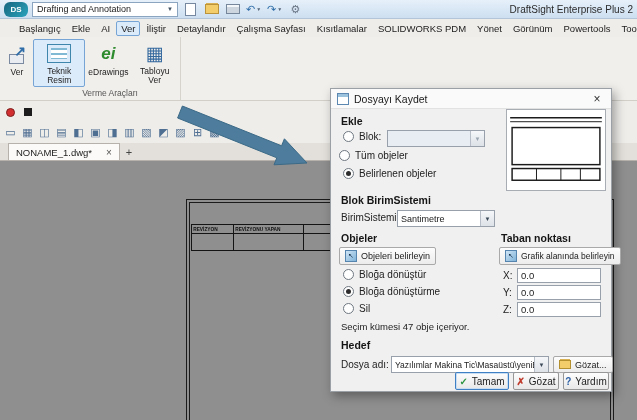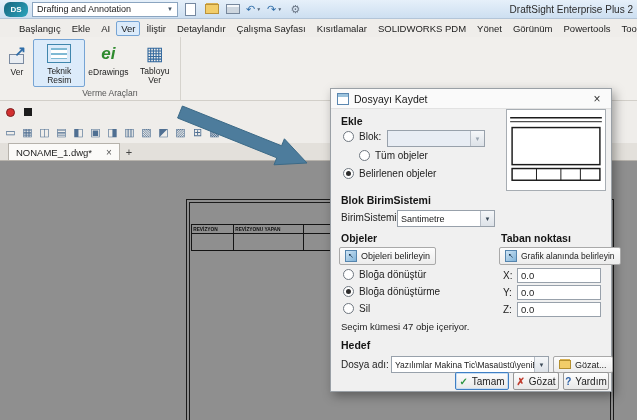--- a/index.html
+++ b/index.html
@@ -255,21 +255,21 @@
 
       <div class="dheading" style="left:10px;top:6px">Ekle</div>
       <div class="drow" style="left:12px;top:22px">
         <span class="radio"></span>
         <span>Blok:</span>
       </div>
       <div class="combo disabled" style="left:56px;top:21px;width:98px">
         <span class="combo-val"></span>
         <span class="combo-btn">▼</span>
       </div>
-      <div class="drow" style="left:28px;top:41px">
+      <div class="drow" style="left:8px;top:41px">
         <span class="radio"></span>
         <span>Tüm objeler</span>
       </div>
       <div class="drow" style="left:12px;top:59px">
         <span class="radio checked"></span>
         <span>Belirlenen objeler</span>
       </div>
 
       <div class="preview">
         <svg width="98" height="80" viewBox="0 0 100 82">

